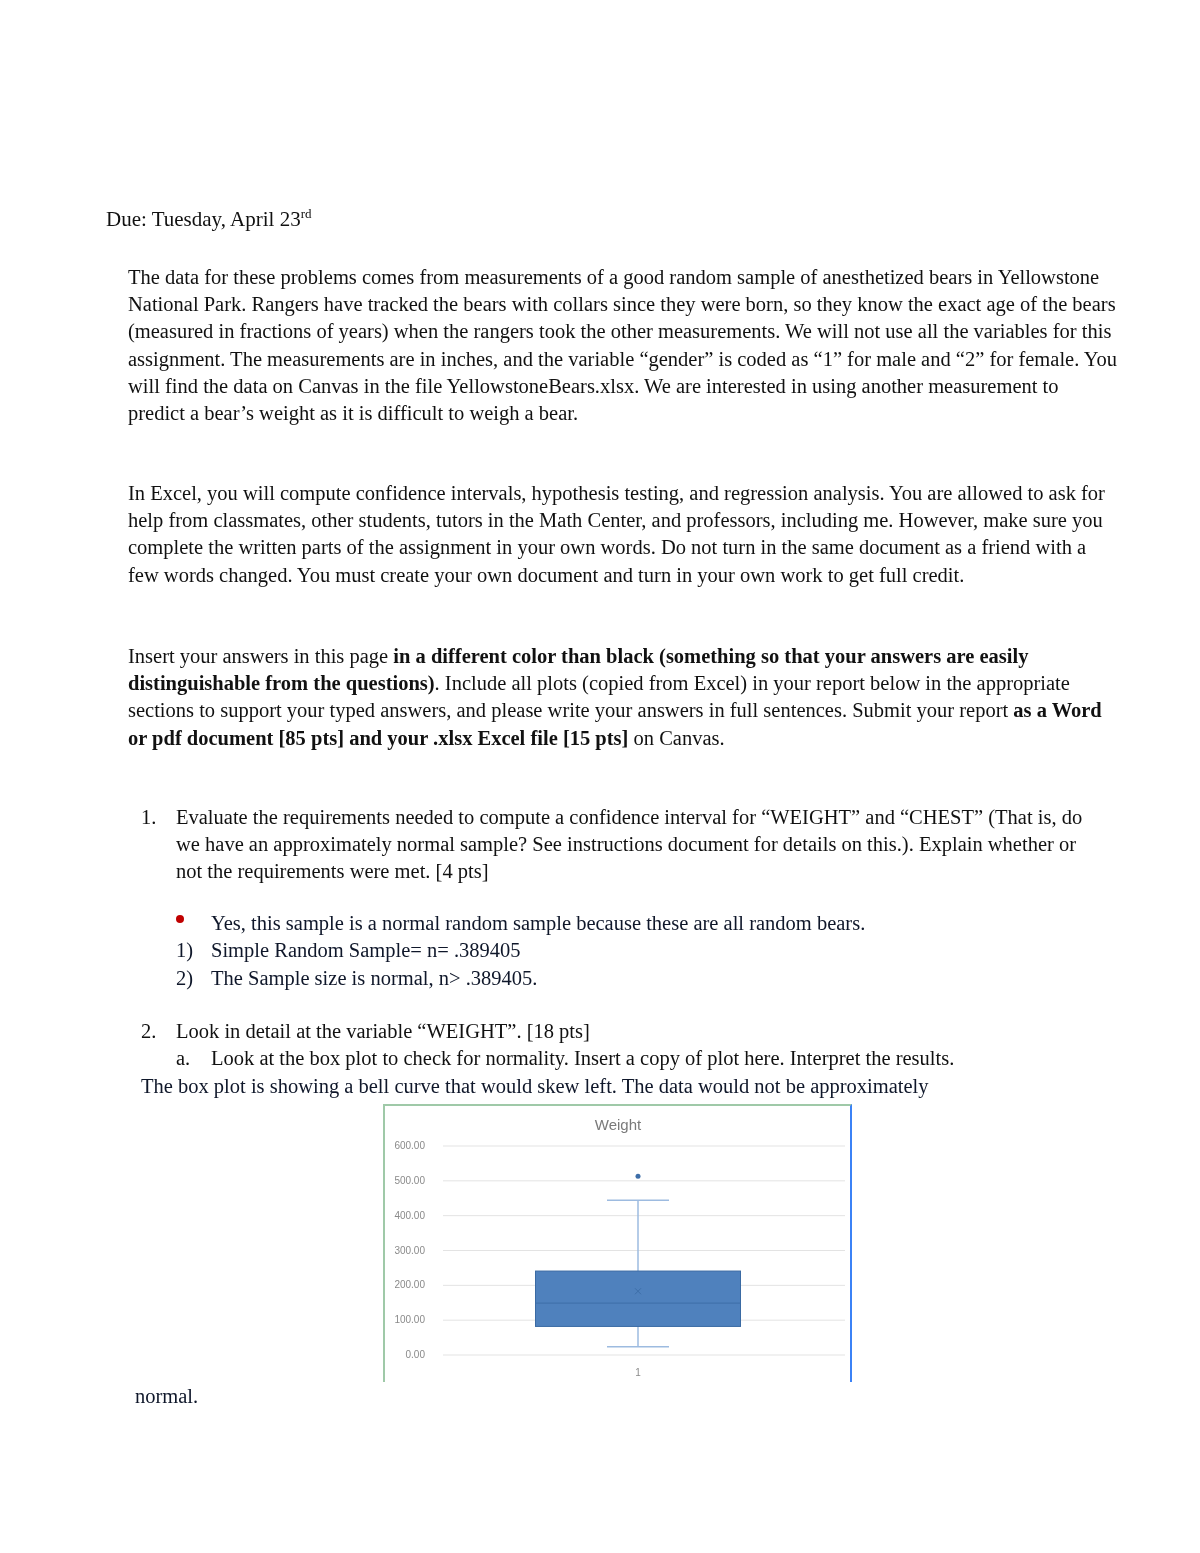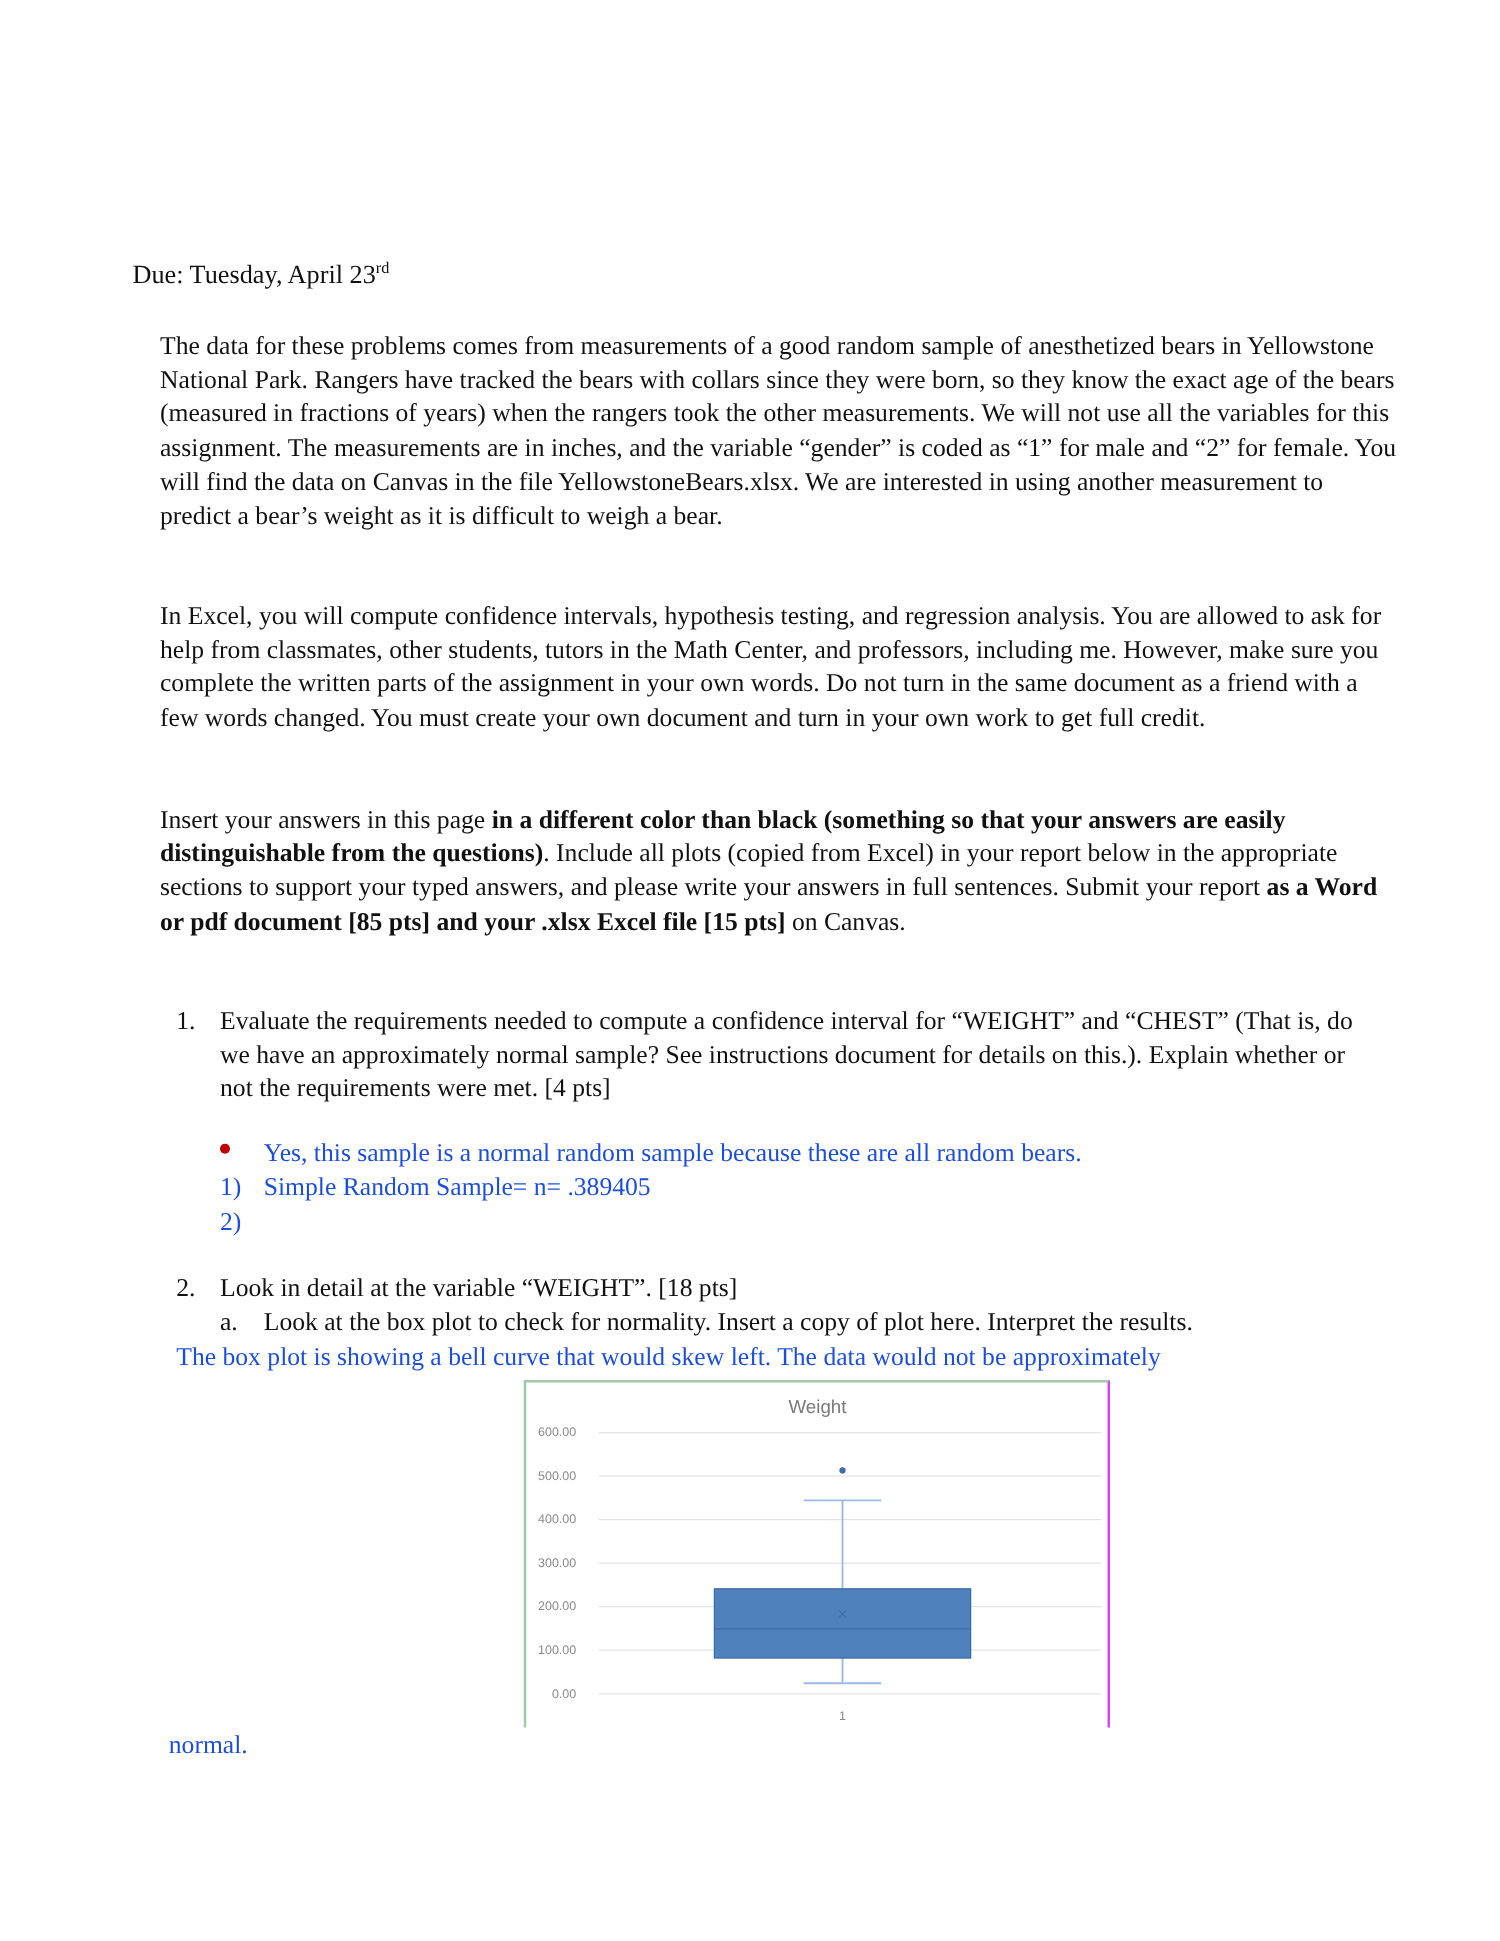--- a/index.html
+++ b/index.html
@@ -10,38 +10,38 @@
   .due { position: absolute; left: 106px; top: 206px; font-size: 21px; font-weight: normal; }
   .due sup { font-size: 13px; }
   .para { position: absolute; left: 106px; width: 990px; font-size: 20.5px; line-height: 27.2px; margin-left: 22px; }
   .p1 { top: 264px; }
   .p2 { top: 480px; }
   .p3 { top: 643px; }
   .para b { font-weight: bold; }
   .q { position: absolute; font-size: 20.5px; line-height: 27px; }
   .q1-num { left: 141px; top: 804px; }
   .q1-text { left: 176px; top: 804px; width: 920px; }
-  .ans { color: #1d4ed8; }
+  .ans { color: #0f172a; }
   .bullet { position: absolute; left: 176px; top: 915px; width: 8px; height: 8px; border-radius: 50%; background: #c00000; }
   .a-line { position: absolute; font-size: 20.5px; line-height: 27px; }
   .a1 { left: 211px; top: 910px; }
   .a2n { left: 176px; top: 937px; }
   .a2 { left: 211px; top: 937px; }
   .a3n { left: 176px; top: 965px; }
   .a3 { left: 211px; top: 965px; }
   .q2-num { left: 141px; top: 1018px; }
   .q2-text { left: 176px; top: 1018px; }
   .q2a-num { left: 176px; top: 1045px; }
   .q2a-text { left: 211px; top: 1045px; }
   .a4 { left: 141px; top: 1073px; }
   .a5 { left: 135px; top: 1383px; }
 
   
   .chart { position: absolute; left: 383px; top: 1104px; width: 465px; height: 276px;
-           border-left: 2px solid #9fc9a8; border-right: 2px solid #d946ef; border-top: 2px solid #9fc9a8; margin-left: 36px; }
+           border-left: 2px solid #9fc9a8; border-right: 2px solid #3b82f6; border-top: 2px solid #9fc9a8; }
   .chart svg { position: absolute; left: 0; top: 0; }
   .chart-title { font-family: "Liberation Sans", "DejaVu Sans", sans-serif; font-size: 15px; fill: #7a7a7a; }
   .tick { font-family: "Liberation Sans", "DejaVu Sans", sans-serif; font-size: 10px; fill: #8a8a8a; }
 </style>
 </head>
 <body>
 
 <div class="page">
   <div class="due"><span>Due: Tuesday, April 23</span><sup>rd</sup></div>
 
@@ -50,20 +50,21 @@
   <div class="para p3"><span>Insert your answers in this page </span><b>in a different color than black (something so that your answers are easily distinguishable from the questions)</b><span>. Include all plots (copied from Excel) in your report below in the appropriate sections to support your typed answers, and please write your answers in full sentences. Submit your report </span><b>as a Word or pdf document [85 pts] and your .xlsx Excel file [15 pts]</b><span> on Canvas.</span></div>
 
   <div class="q q1-num">1.</div>
   <div class="q q1-text">Evaluate the requirements needed to compute a confidence interval for “WEIGHT” and “CHEST” (That is, do we have an approximately normal sample? See instructions document for details on this.).  Explain whether or not the requirements were met. [4 pts]</div>
 
   <div class="bullet"></div>
   <div class="a-line ans a1">Yes, this sample is a normal random sample because these are all random bears.</div>
   <div class="a-line ans a2n">1)</div>
   <div class="a-line ans a2">Simple Random Sample= n= .389405</div>
   <div class="a-line ans a3n">2)</div>
+  <div class="a-line ans a3">The Sample size is normal, n&gt; .389405.</div>
 
   <div class="q q2-num">2.</div>
   <div class="q q2-text">Look in detail at the variable “WEIGHT”. [18 pts]</div>
   <div class="q q2a-num">a.</div>
   <div class="q q2a-text">Look at the box plot to check for normality. Insert a copy of plot here. Interpret the results.</div>
   <div class="a-line ans a4">The box plot is showing a bell curve that would skew left. The data would not be approximately</div>
 
   <div class="chart">
     <svg id="chart-svg" width="465" height="276">
       <text id="chart-title" class="chart-title" x="233" y="24" text-anchor="middle">Weight</text>

